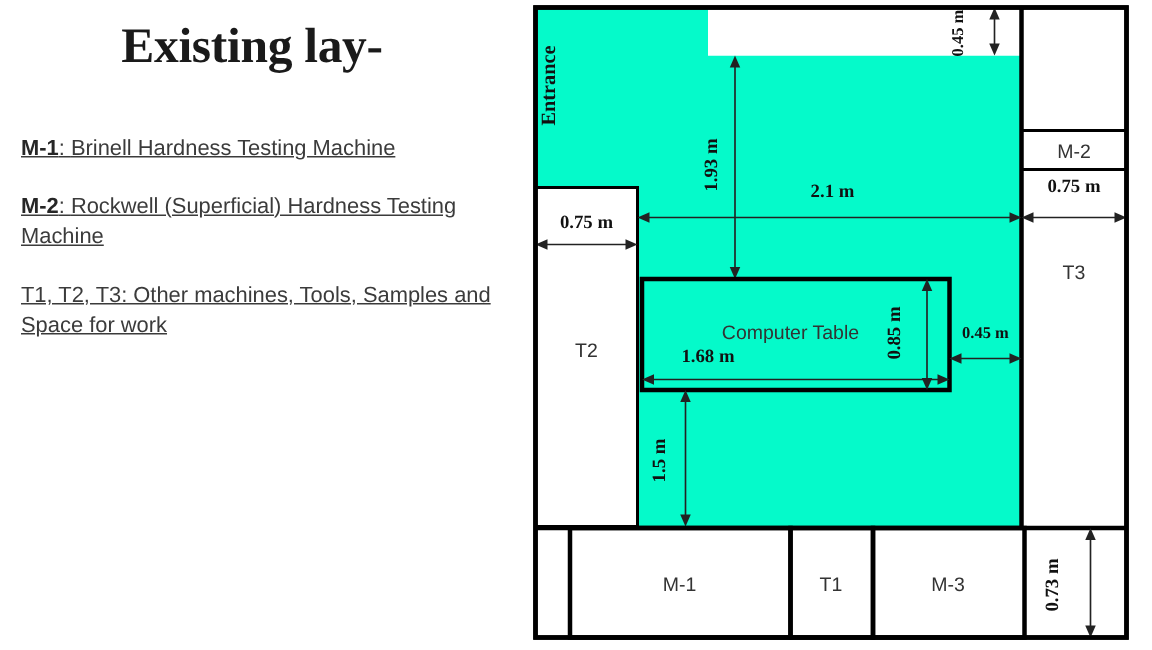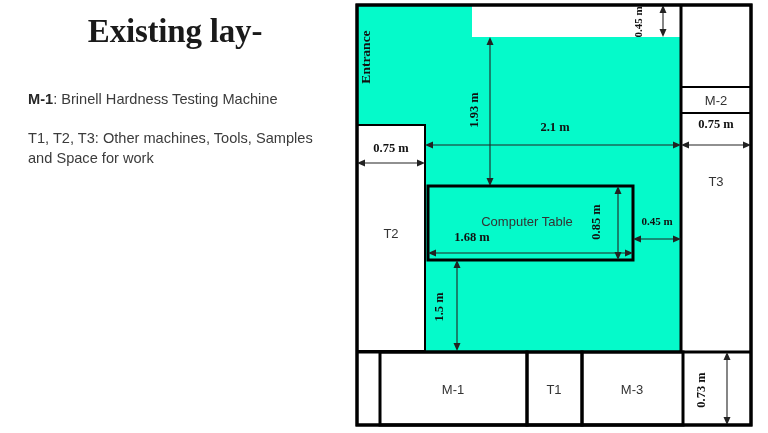--- a/index.html
+++ b/index.html
@@ -10,21 +10,21 @@
     overflow:hidden;
     position:relative;
   }
   #root{position:absolute;inset:0;display:flex;}
 
   
   .left-panel{
     width:350px;
     height:433px;
     box-sizing:border-box;
-    padding:6px 14px 0 14px;
+    padding:6px 14px 0 0;
     position:relative;
   }
   .title{
     font-family:"Liberation Serif", serif;
     font-weight:bold;
     font-size:33px;
     line-height:1.17;
     color:#1a1a1a;
     text-align:center;
     margin:6px 0 0 0;
@@ -33,20 +33,21 @@
   .legend{
     margin-top:38px;
     padding-left:14px;
     padding-right:6px;
   }
   .legend-item{
     font-size:14.6px;
     line-height:1.38;
     color:#3b3b3b;
     margin-bottom:19px;
+    text-decoration:underline;
   }
   .legend-item:last-child{margin-bottom:16px;}
   .legend-key{font-weight:bold;color:#262626;}
 
   
   .diagram-panel{
     width:418px;height:433px;position:relative;
   }
   svg.floorplan{display:block;}
 
@@ -87,20 +88,23 @@
     <div class="title">
       <div>Existing lay-</div>
     </div>
 
     <div class="legend">
 
       <div class="legend-item">
         <span class="legend-key">M-1</span><span>: </span><span>Brinell Hardness Testing Machine</span>
       </div>
 
+      <div class="legend-item">
+        <span class="legend-key">M-2</span><span>: </span><span>Rockwell (Superficial) Hardness Testing Machine</span>
+      </div>
 
 
       <div class="legend-item">
         <span>T1, T2, T3: Other machines, Tools, Samples and Space for work</span>
       </div>
 
     </div>
   </div>
 
   <div class="diagram-panel">

